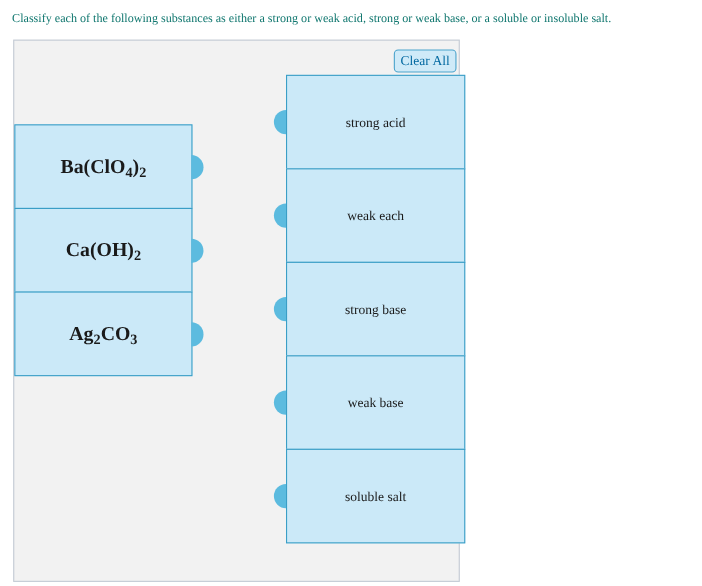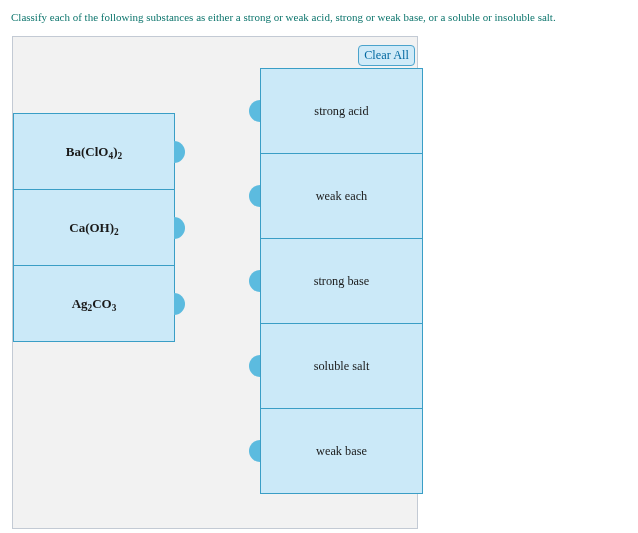--- a/index.html
+++ b/index.html
@@ -83,21 +83,21 @@
     display: flex;
     align-items: center;
     justify-content: center;
     text-align: center;
   }
 
   .drag-tile {
     width: 162px;
     height: 77px;
     margin-bottom: -1px;
-    font-size: 13px;
+    font-size: 18px;
     font-weight: bold;
   }
   .drag-tile .knob {
     position: absolute;
     right: -11px;
     top: 50%;
     margin-top: -11px;
     width: 11px;
     height: 22px;
     background: #5cbbdf;
@@ -162,22 +162,22 @@
       </div>
       <div class="tile drop-tile">
         <span class="tile-label">weak each</span>
         <span class="knob"></span>
       </div>
       <div class="tile drop-tile">
         <span class="tile-label">strong base</span>
         <span class="knob"></span>
       </div>
       <div class="tile drop-tile">
-        <span class="tile-label">soluble salt</span>
+        <span class="tile-label">weak base</span>
         <span class="knob"></span>
       </div>
       <div class="tile drop-tile">
-        <span class="tile-label">weak base</span>
+        <span class="tile-label">soluble salt</span>
         <span class="knob"></span>
       </div>
     </div>
 
 </div>
 
 </body></html>

